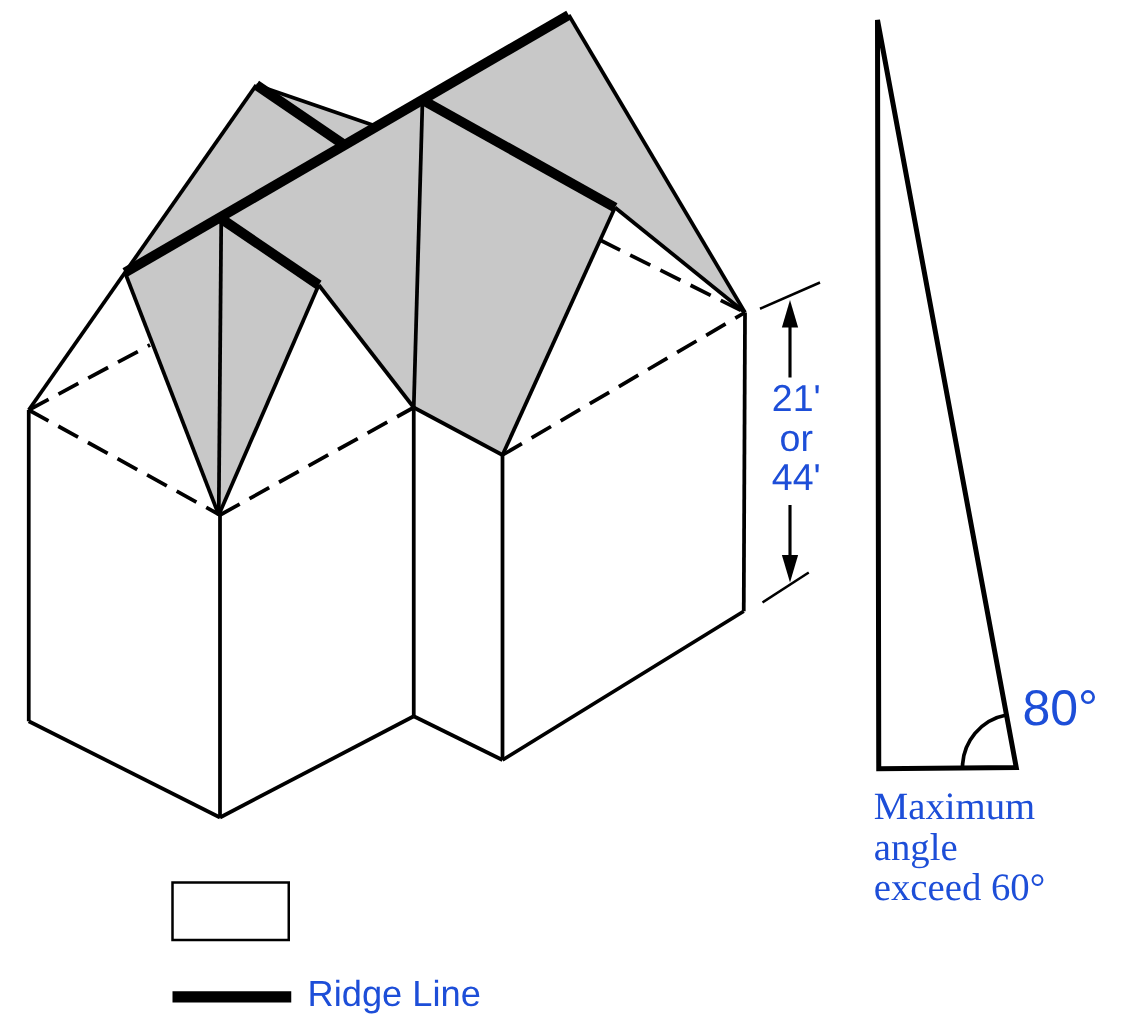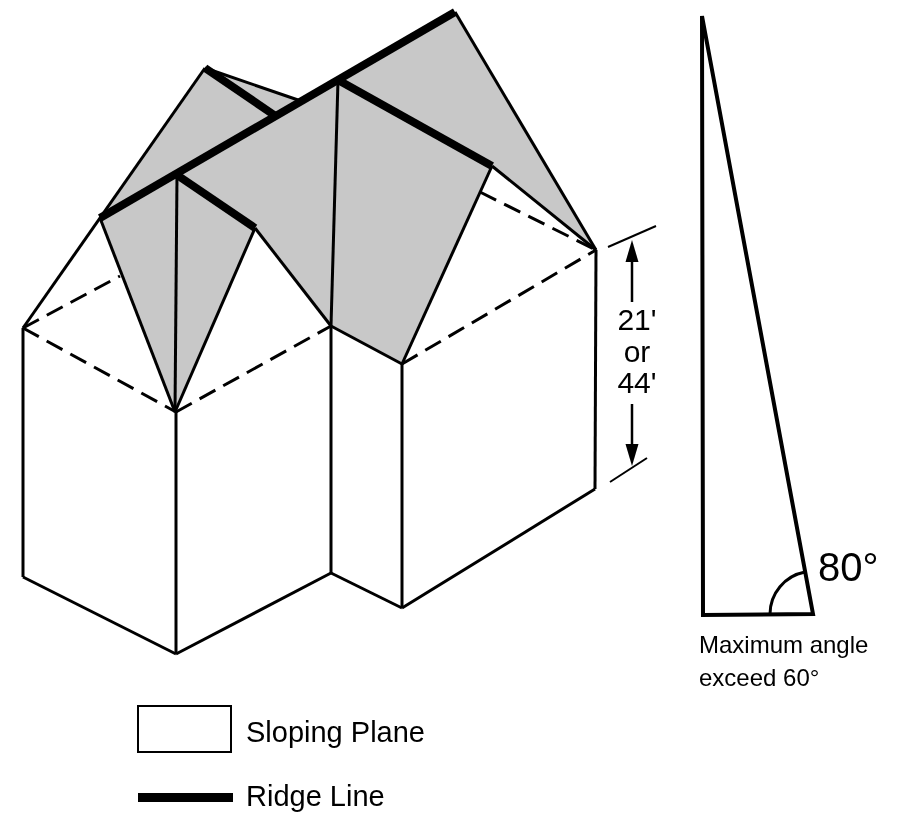--- a/index.html
+++ b/index.html
@@ -1,36 +1,36 @@
 <!DOCTYPE html>
 <html><head>
 <meta charset="utf-8">
 <style>
   html,body{margin:0;padding:0;background:#ffffff;}
   .stage{
     position:relative;
     width:901px;height:826px;
     background:#ffffff;
     font-family:"Liberation Sans", sans-serif;
-    color:#000000;
+    color:#1d4ed8;
     overflow:hidden;
   }
   .stage svg{position:absolute;left:0;top:0;}
   .dim-text{
     position:absolute;left:597px;top:304px;width:80px;
     font-size:30px;line-height:31.5px;text-align:center;
     font-weight:400;
   }
   .angle-label{
     position:absolute;left:818px;top:546px;
     font-size:40px;line-height:42px;white-space:nowrap;
   }
   .pitch-caption{
     position:absolute;left:699px;top:629px;width:200px;
-    font-size:24px;line-height:32.5px;
+    font-size:31px;line-height:32.5px;font-family:Liberation Serif, serif;
   }
   .legend-swatch-plane{
     position:absolute;left:137px;top:705px;width:95px;height:48px;
     border:2.5px solid #000;box-sizing:border-box;
   }
   .legend-label{position:absolute;font-size:29px;line-height:32px;white-space:nowrap;}
   .legend-label.lp{left:246px;top:716px;}
   .legend-label.rl{left:246px;top:780px;text-align:right;}
   .legend-swatch-ridge{
     position:absolute;left:138px;top:793px;width:95px;height:9px;
@@ -96,18 +96,17 @@
   </div>
 
   <div class="angle-label">80°</div>
 
   <div class="pitch-caption">
     <div>Maximum angle</div>
     <div>exceed 60°</div>
   </div>
 
   <div class="legend-swatch-plane"></div>
-  <div class="legend-label lp">Sloping Plane</div>
 
   <div class="legend-swatch-ridge"></div>
   <div class="legend-label rl">Ridge Line</div>
 
 </div>
 
 </body></html>

